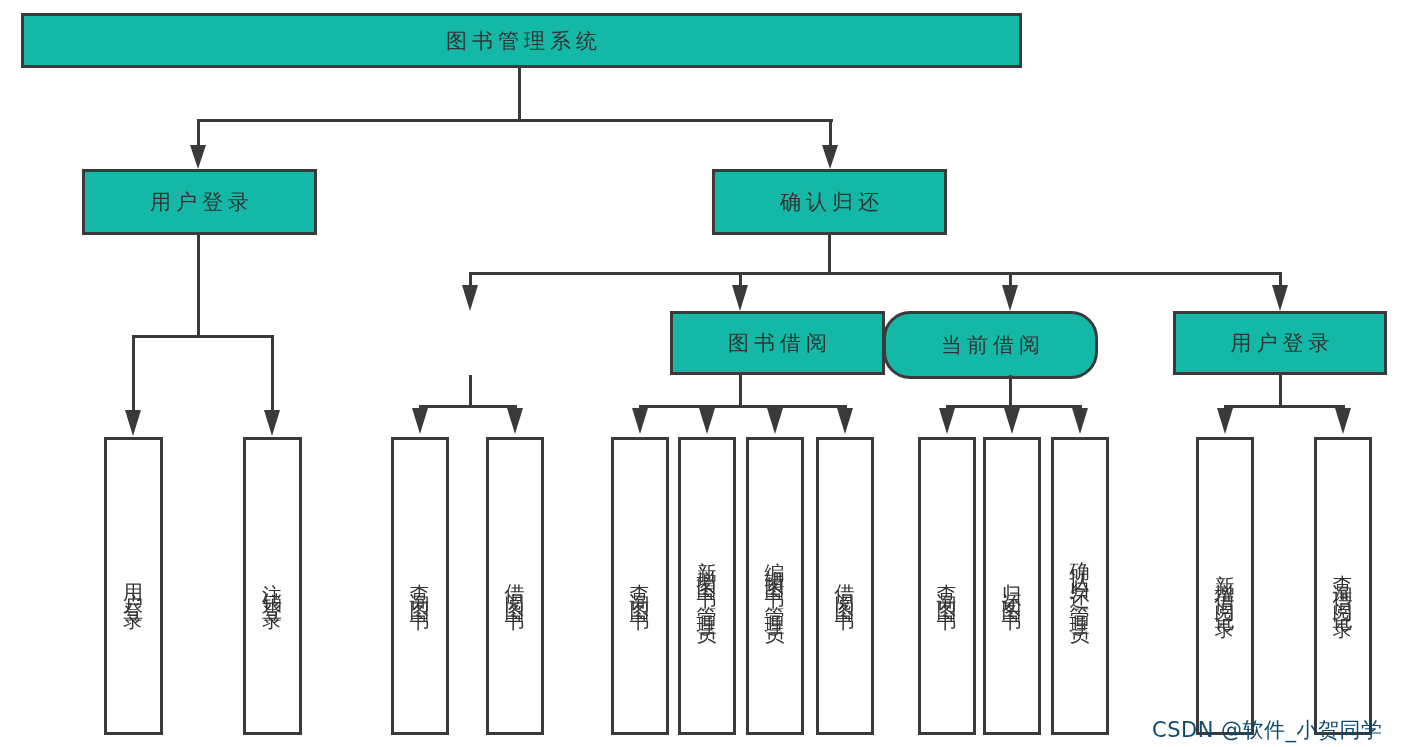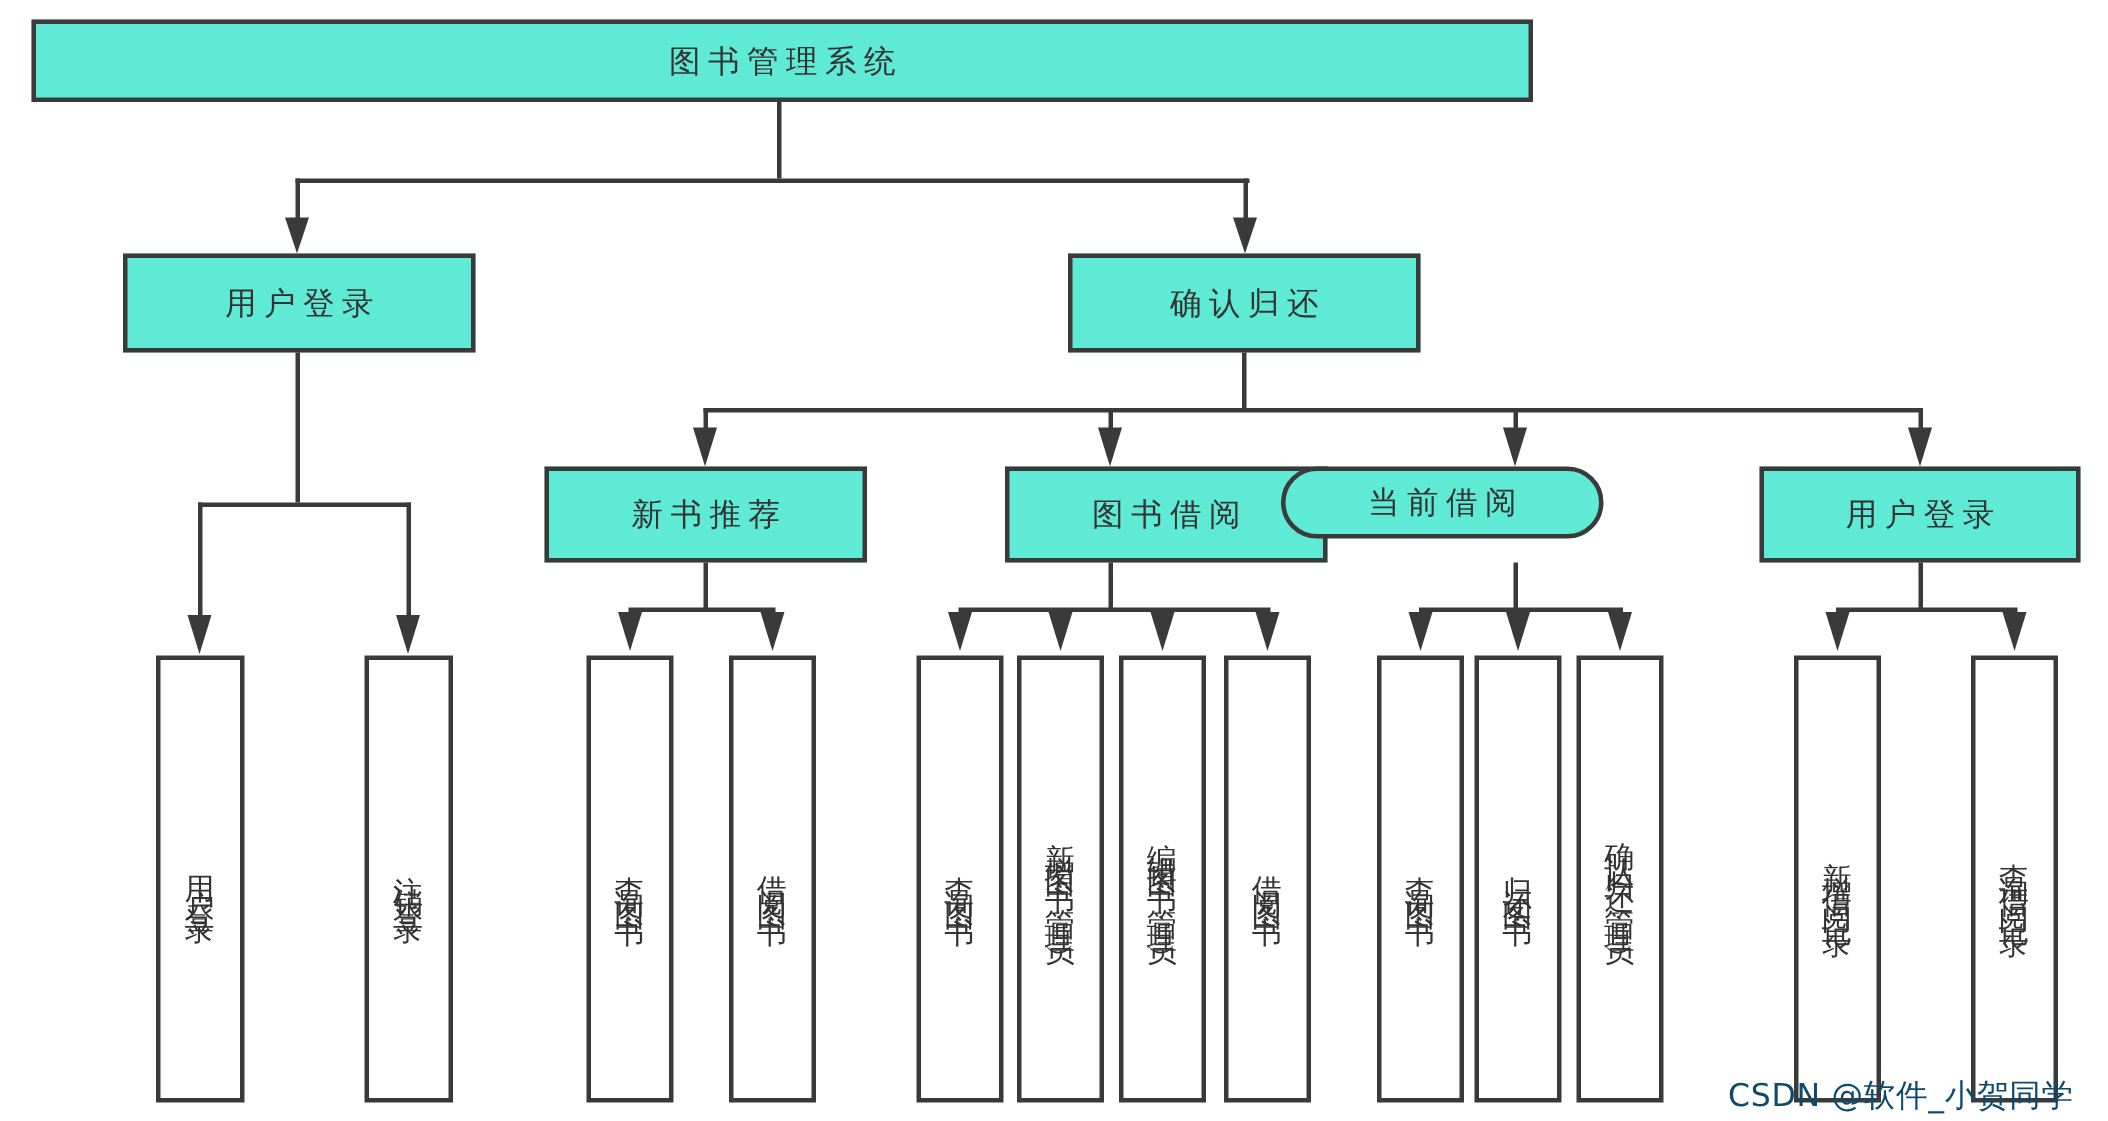--- a/index.html
+++ b/index.html
@@ -9,21 +9,21 @@
     height: 747px;
     background: #ffffff;
     font-family: "DejaVu Sans", sans-serif;
     color: #333333;
     overflow: hidden;
   }
   .box-h {
     position: absolute;
     box-sizing: border-box;
     border: 3px solid #3a3a3a;
-    background: #5eead4;
+    background: #14b8a6;
     display: flex;
     align-items: center;
     justify-content: center;
     font-size: 21px;
     letter-spacing: 5px;
     text-indent: 5px;
     white-space: nowrap;
   }
   .box-v {
     position: absolute;
@@ -93,23 +93,22 @@
   <div class="hline" style="left:469px; top:272px; width:813px;"></div>
   <div class="vline" style="left:469px; top:272px; height:16px;"></div>
   <div class="arrow" style="left:462px; top:285px;"></div>
   <div class="vline" style="left:739px; top:272px; height:16px;"></div>
   <div class="arrow" style="left:732px; top:285px;"></div>
   <div class="vline" style="left:1009px; top:272px; height:16px;"></div>
   <div class="arrow" style="left:1002px; top:285px;"></div>
   <div class="vline" style="left:1279px; top:272px; height:16px;"></div>
   <div class="arrow" style="left:1272px; top:285px;"></div>
 
-  <div class="box-h" style="left:363px; top:311px; width:215px; height:64px;">新书推荐</div>
   <div class="box-h" style="left:633px; top:311px; width:215px; height:64px;margin-left:37px;">图书借阅</div>
-  <div class="box-h" style="left:854px; top:311px; width:215px; height:48px;border-radius:27px;">当前借阅</div>
+  <div class="box-h" style="left:883px; top:311px; width:215px; height:68px;border-radius:27px;">当前借阅</div>
   <div class="box-h" style="left:1173px; top:311px; width:214px; height:64px;">用户登录</div>
 
   <div class="vline" style="left:469px; top:375px; height:32px;"></div>
   <div class="hline" style="left:419px; top:405px; width:98px;"></div>
   <div class="arrow" style="left:412px; top:408px;"></div>
   <div class="arrow" style="left:507px; top:408px;"></div>
 
   <div class="vline" style="left:739px; top:375px; height:32px;"></div>
   <div class="hline" style="left:639px; top:405px; width:208px;"></div>
   <div class="arrow" style="left:632px; top:408px;"></div>

